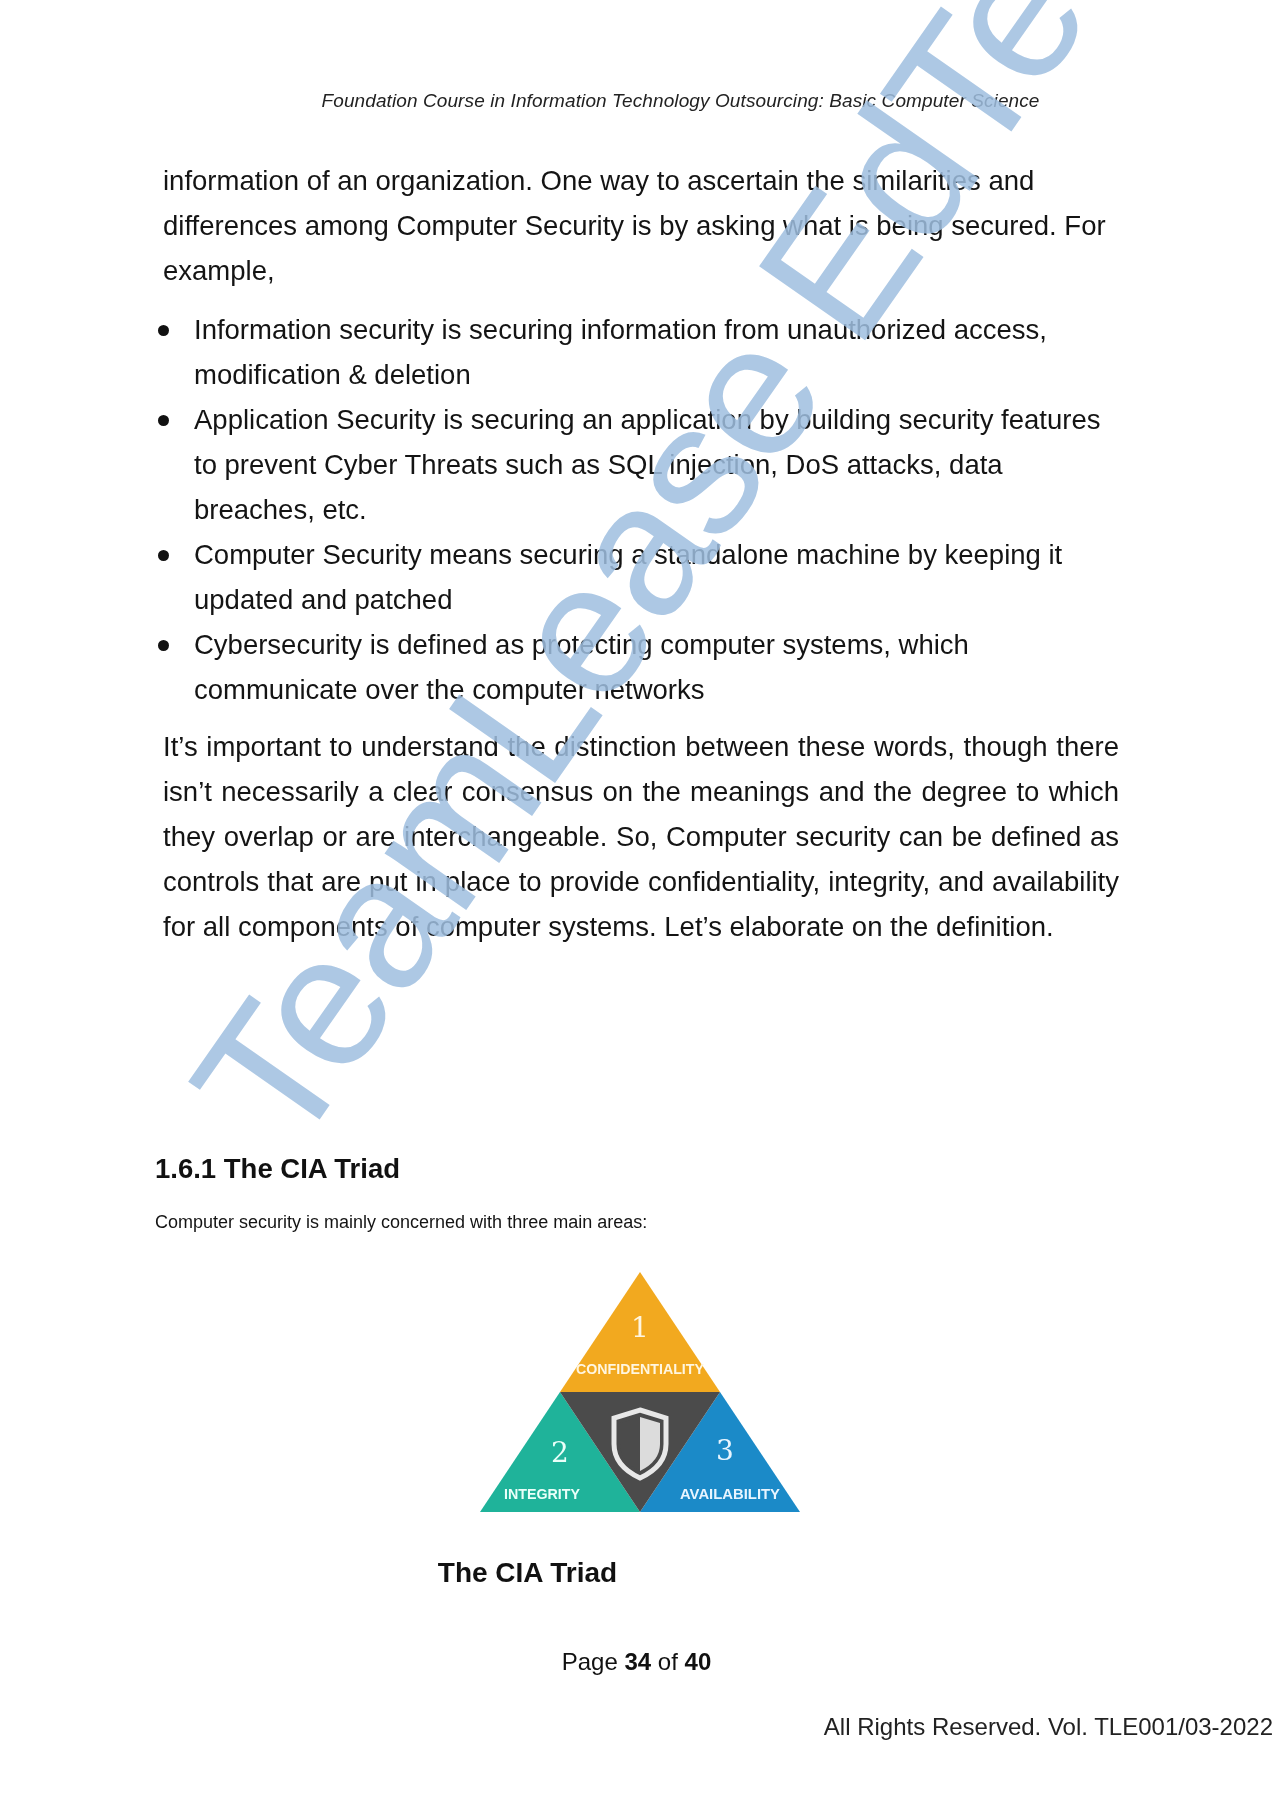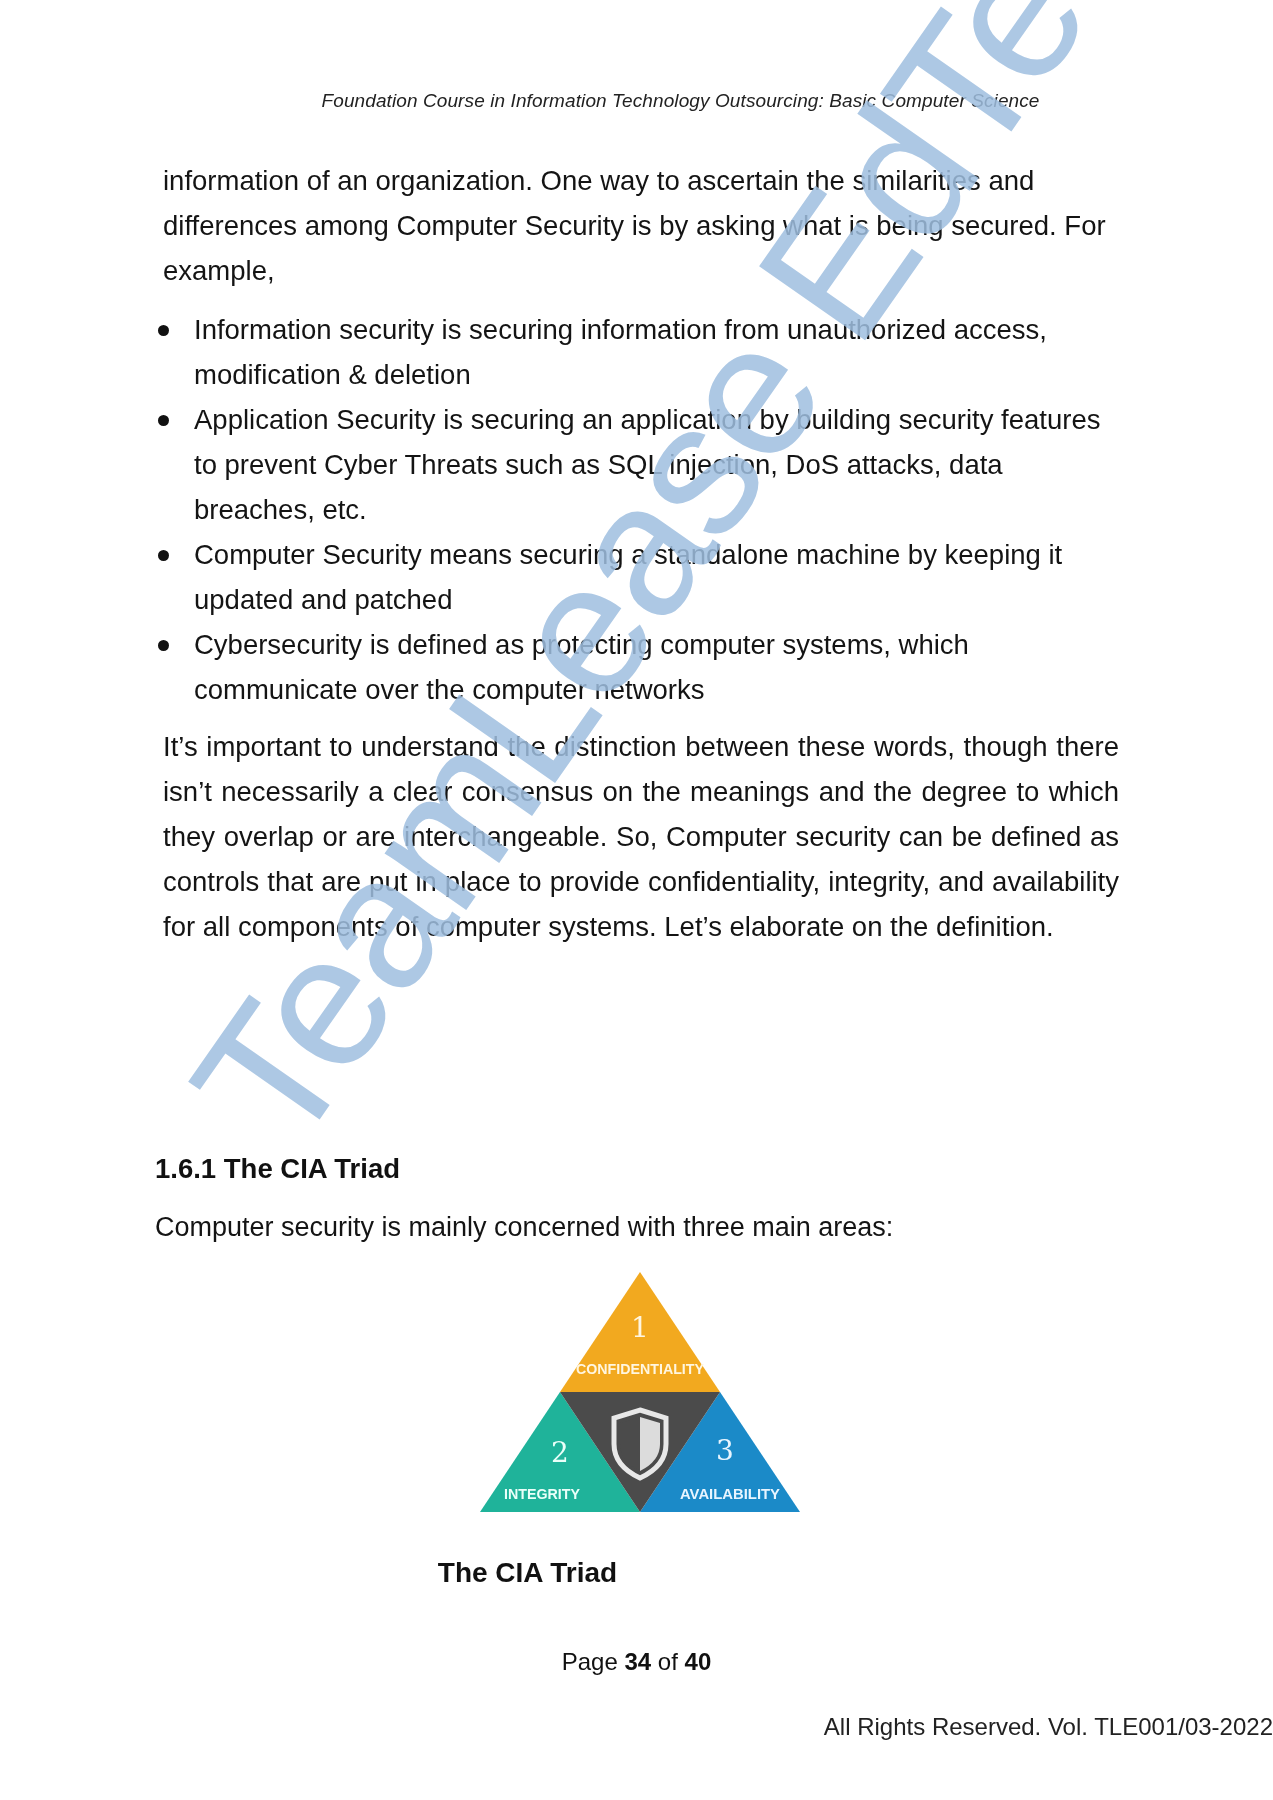--- a/index.html
+++ b/index.html
@@ -8,21 +8,21 @@
   .page { position: absolute; inset: 0; }
   .running-header { position: absolute; top: 90px; left: 0; width: 1273px; text-align: center;
          font-style: italic; font-size: 19px; color: #222; letter-spacing: 0.1px; margin-left: 44px; }
   .body-text { position: absolute; left: 155px; width: 972px; font-size: 27.5px; line-height: 45px; color: #141414; }
   .para { margin: 8px; }
   .justify { text-align: justify; }
   ul.bullets { list-style: none; margin: 14px 0 12px 0; padding: 0; }
   ul.bullets li { position: relative; padding-left: 39px; line-height: 45px; }
   ul.bullets li .dot { position: absolute; left: 3px; top: 18px; width: 11px; height: 11px; border-radius: 50%; background: #111; }
   .section-heading { position: absolute; left: 155px; top: 1153px; font-weight: bold; font-size: 27.5px; color: #111; }
-  .intro-line { position: absolute; left: 155px; top: 1212px; font-size: 27px; color: #141414; }
+  .intro-line { position: absolute; left: 155px; top: 1212px; font-size: 18px; color: #141414; }
   .figure { position: absolute; left: 460px; top: 1262px; width: 360px; height: 280px; }
   .caption { position: absolute; top: 1557px; left: 0; width: 1055px; text-align: center; font-weight: bold; font-size: 28px; }
   .page-number { position: absolute; top: 1648px; left: 0; width: 1273px; text-align: center; font-size: 24px; }
   .page-number b { font-weight: bold; }
   .footer { position: absolute; top: 1713px; left: 0; width: 1273px; text-align: right; font-size: 24px; color: #222; }
   .watermark { position: absolute; left: 150px; top: 1060px; transform-origin: 0 0; transform: rotate(-55deg);
          font-size: 188px; color: #9fbfe0; opacity: 0.85; white-space: nowrap; pointer-events: none;
          font-family: "Liberation Sans", sans-serif; letter-spacing: -4px; }
 </style>
 </head>

